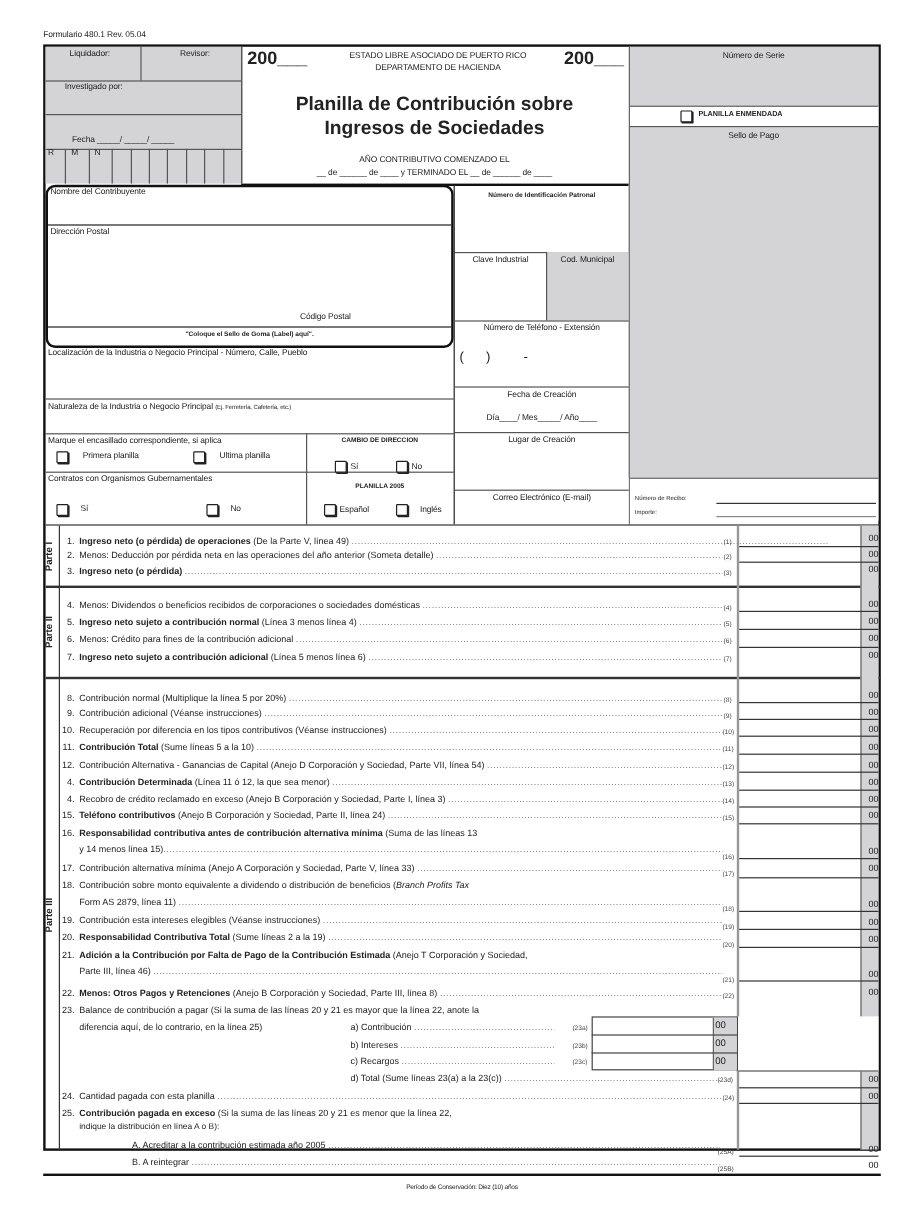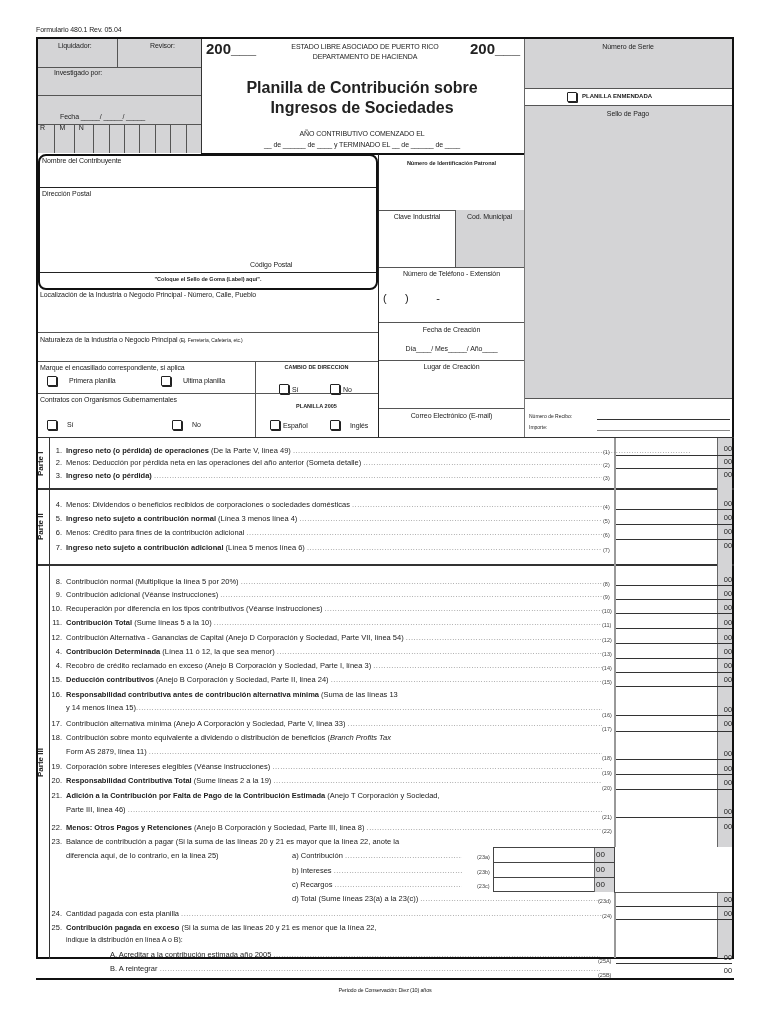--- a/index.html
+++ b/index.html
@@ -219,21 +219,21 @@
 <div class="abs" style="left:616px;top:644px;width:101px;height:14px;"></div>
 <div class="line-h" style="left:616px;top:658px;width:116px;background:#333;"></div>
 <div class="zz" style="top:647px;">00</div>
 
 <div class="row" style="top:661px;width:552px;"><span class="num">4.</span><span>Recobro de crédito reclamado en exceso (Anejo B Corporación y Sociedad, Parte I, línea 3)</span> <span class="dots">.................................................................................................................................................................</span></div>
 <div class="ref" style="left:602px;top:665px;">(14)</div>
 <div class="abs" style="left:616px;top:659px;width:101px;height:13px;"></div>
 <div class="line-h" style="left:616px;top:672px;width:116px;background:#333;"></div>
 <div class="zz" style="top:661px;">00</div>
 
-<div class="row" style="top:675px;width:552px;"><span class="num">15.</span><b>Deducción contributivos</b><span> (Anejo B Corporación y Sociedad, Parte II, línea 24)</span> <span class="dots">.................................................................................................................................................................</span></div>
+<div class="row" style="top:675px;width:552px;"><span class="num">15.</span><b>Teléfono contributivos</b><span> (Anejo B Corporación y Sociedad, Parte II, línea 24)</span> <span class="dots">.................................................................................................................................................................</span></div>
 <div class="ref" style="left:602px;top:679px;">(15)</div>
 <div class="abs" style="left:616px;top:673px;width:101px;height:13px;"></div>
 <div class="line-h" style="left:616px;top:686px;width:116px;background:#333;"></div>
 <div class="zz" style="top:675px;">00</div>
 
 <div class="row" style="top:690px;width:552px;"><span class="num">16.</span><b>Responsabilidad contributiva antes de contribución alternativa mínima</b><span> (Suma de las líneas 13</span></div>
 <div class="row" style="top:703px;left:66px;width:536px;"><span>y 14 menos línea 15)</span><span class="dots">.................................................................................................................................................................................................</span></div>
 <div class="ref" style="left:602px;top:712px;">(16)</div>
 <div class="abs" style="left:616px;top:687px;width:101px;height:28px;"></div>
 <div class="line-h" style="left:616px;top:715px;width:116px;background:#333;"></div>
@@ -245,21 +245,21 @@
 <div class="line-h" style="left:616px;top:731px;width:116px;background:#333;"></div>
 <div class="zz" style="top:719px;">00</div>
 
 <div class="row" style="top:733px;width:552px;"><span class="num">18.</span><span>Contribución sobre monto equivalente a dividendo o distribución de beneficios (</span><i>Branch Profits Tax</i></div>
 <div class="row" style="top:747px;left:66px;width:536px;"><span>Form AS 2879, línea 11)</span> <span class="dots">...........................................................................................................................................................................................</span></div>
 <div class="ref" style="left:602px;top:755px;">(18)</div>
 <div class="abs" style="left:616px;top:732px;width:101px;height:27px;"></div>
 <div class="line-h" style="left:616px;top:759px;width:116px;background:#333;"></div>
 <div class="zz" style="top:749px;">00</div>
 
-<div class="row" style="top:762px;width:552px;"><span class="num">19.</span><span>Corporación sobre intereses elegibles (Véanse instrucciones)</span> <span class="dots">.................................................................................................................................................................</span></div>
+<div class="row" style="top:762px;width:552px;"><span class="num">19.</span><span>Contribución esta intereses elegibles (Véanse instrucciones)</span> <span class="dots">.................................................................................................................................................................</span></div>
 <div class="ref" style="left:602px;top:770px;">(19)</div>
 <div class="abs" style="left:616px;top:760px;width:101px;height:14px;"></div>
 <div class="line-h" style="left:616px;top:774px;width:116px;background:#333;"></div>
 <div class="zz" style="top:764px;">00</div>
 
 <div class="row" style="top:776px;width:552px;"><span class="num">20.</span><b>Responsabilidad Contributiva Total</b><span> (Sume líneas 2 a la 19)</span> <span class="dots">.................................................................................................................................................................</span></div>
 <div class="ref" style="left:602px;top:785px;">(20)</div>
 <div class="abs" style="left:616px;top:775px;width:101px;height:14px;"></div>
 <div class="line-h" style="left:616px;top:789px;width:116px;background:#333;"></div>
 <div class="zz" style="top:778px;">00</div>

